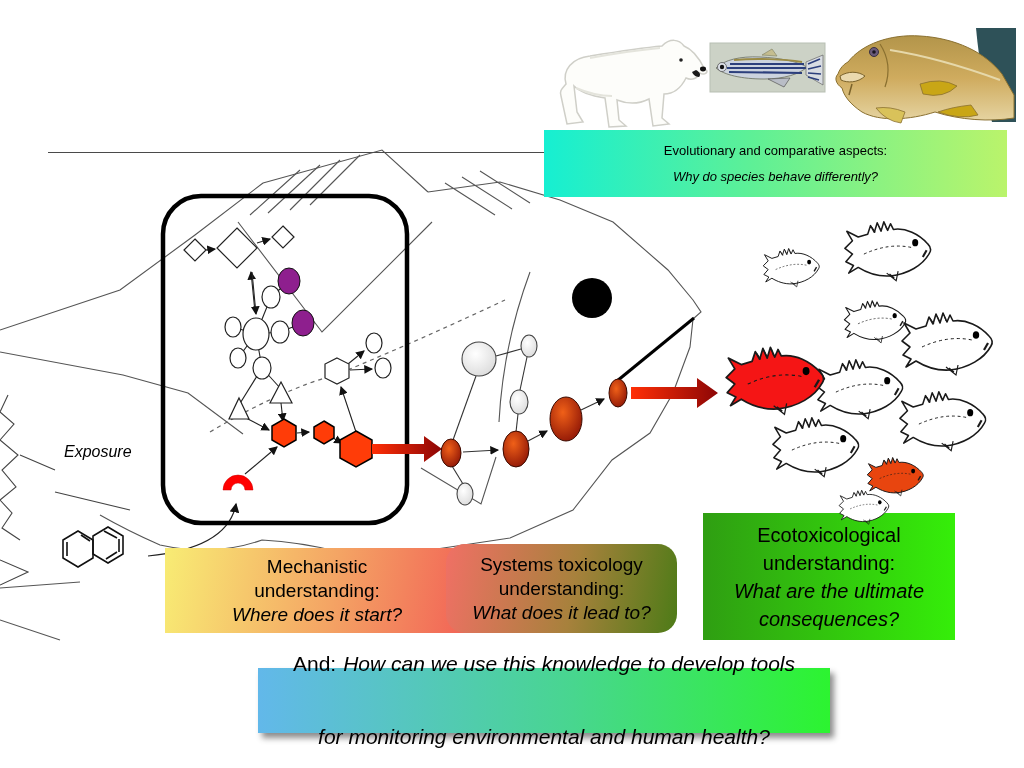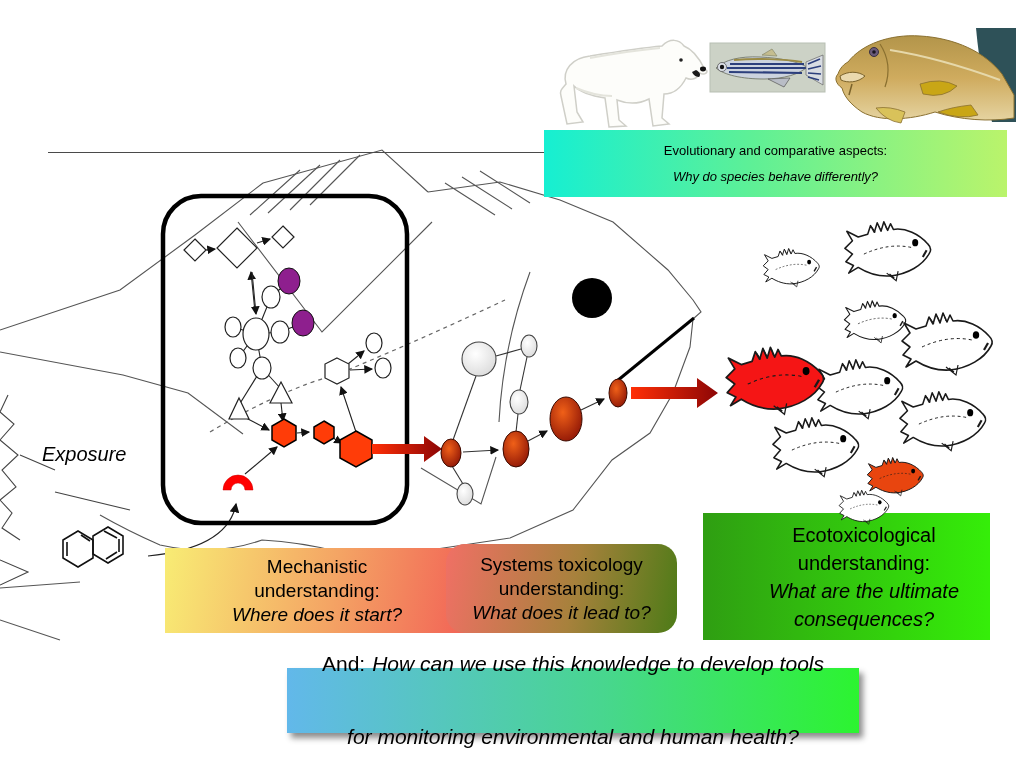--- a/index.html
+++ b/index.html
@@ -5,34 +5,34 @@
   html,body{margin:0;padding:0;}
   body{width:1024px;height:768px;background:#fff;position:relative;overflow:hidden;
        font-family:"Liberation Sans", sans-serif;color:#000;}
   .layer{position:absolute;left:0;top:0;width:1024px;height:768px;}
   #bg-art{z-index:1;}
   #boxes{z-index:2;pointer-events:none;}
   #fg-art{z-index:3;}
   .abs{position:absolute;}
   #title{left:50px;top:82px;font-size:35px;letter-spacing:.5px;font-weight:400;}
   #separator{left:48px;top:152px;width:957px;height:0;border-top:1.5px solid #4a4a4a;}
-  #exposure{left:42px;top:443px;font-size:20px;font-style:italic;font-weight:500;}
+  #exposure{left:64px;top:443px;font-size:16px;font-style:italic;font-weight:500;}
   .callout{position:absolute;display:flex;flex-direction:column;justify-content:center;
            align-items:center;text-align:center;color:#000;}
   .callout .ln{white-space:nowrap;}
   .q{font-style:italic;}
   #box-evolutionary{left:544px;top:130px;width:463px;height:67px;font-size:13px;line-height:26px;
       background:linear-gradient(90deg,#16efd2 0%,#5ef096 45%,#baf46b 100%);}
   #box-mechanistic{left:165px;top:548px;width:304px;height:85px;font-size:19px;line-height:24px;
       background:linear-gradient(100deg,#f8ec74 0%,#f4a464 55%,#f26256 100%);}
   #box-systems{left:446px;top:544px;width:231px;height:89px;font-size:19px;line-height:24px;
       background:linear-gradient(100deg,#f07065 0%,#a7813c 55%,#4d7b17 100%);border-radius:19px;}
   #box-ecotox{left:703px;top:513px;width:252px;height:127px;font-size:20px;line-height:28px;
-      background:linear-gradient(90deg,#2f9e12 0%,#35ee09 100%);padding-left:35px;}
-  #box-and{left:287px;top:668px;width:572px;height:65px;font-size:21px;line-height:28px;
+      background:linear-gradient(90deg,#2f9e12 0%,#35ee09 100%);}
+  #box-and{left:258px;top:668px;width:572px;height:65px;font-size:21px;line-height:28px;
       background:linear-gradient(90deg,#62b8ea 0%,#48d68f 55%,#2cf430 100%);
       box-shadow:4px 5px 6px rgba(0,0,0,.45);gap:45px;}
   #box-and .prefix{margin-right:7px;}
 </style>
 </head>
 <body>
 
 <svg id="bg-art" class="layer" viewBox="0 0 1024 768">
   <defs>
     <marker id="ah" markerWidth="9" markerHeight="8" refX="7" refY="4" orient="auto">

